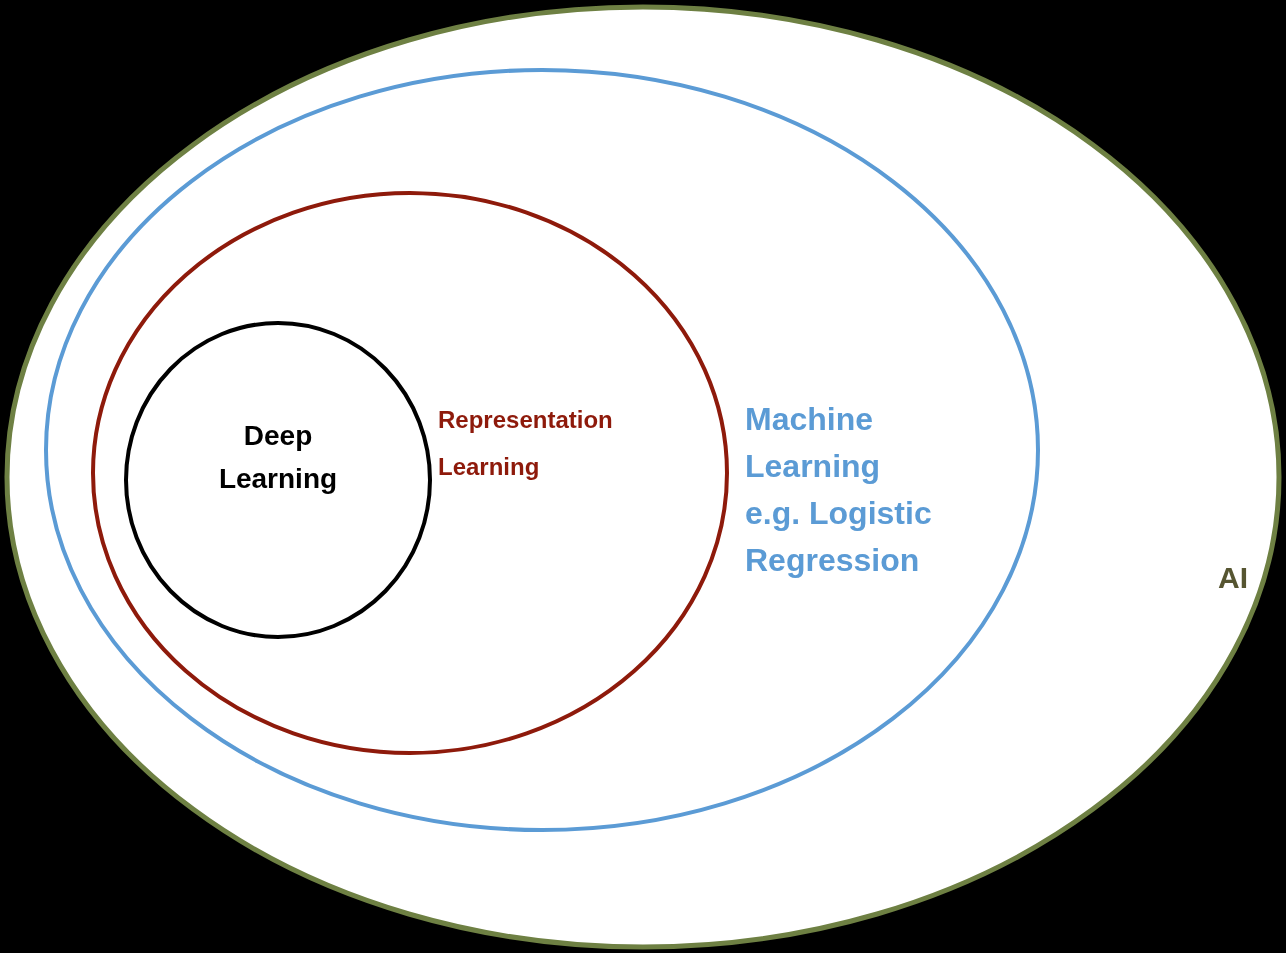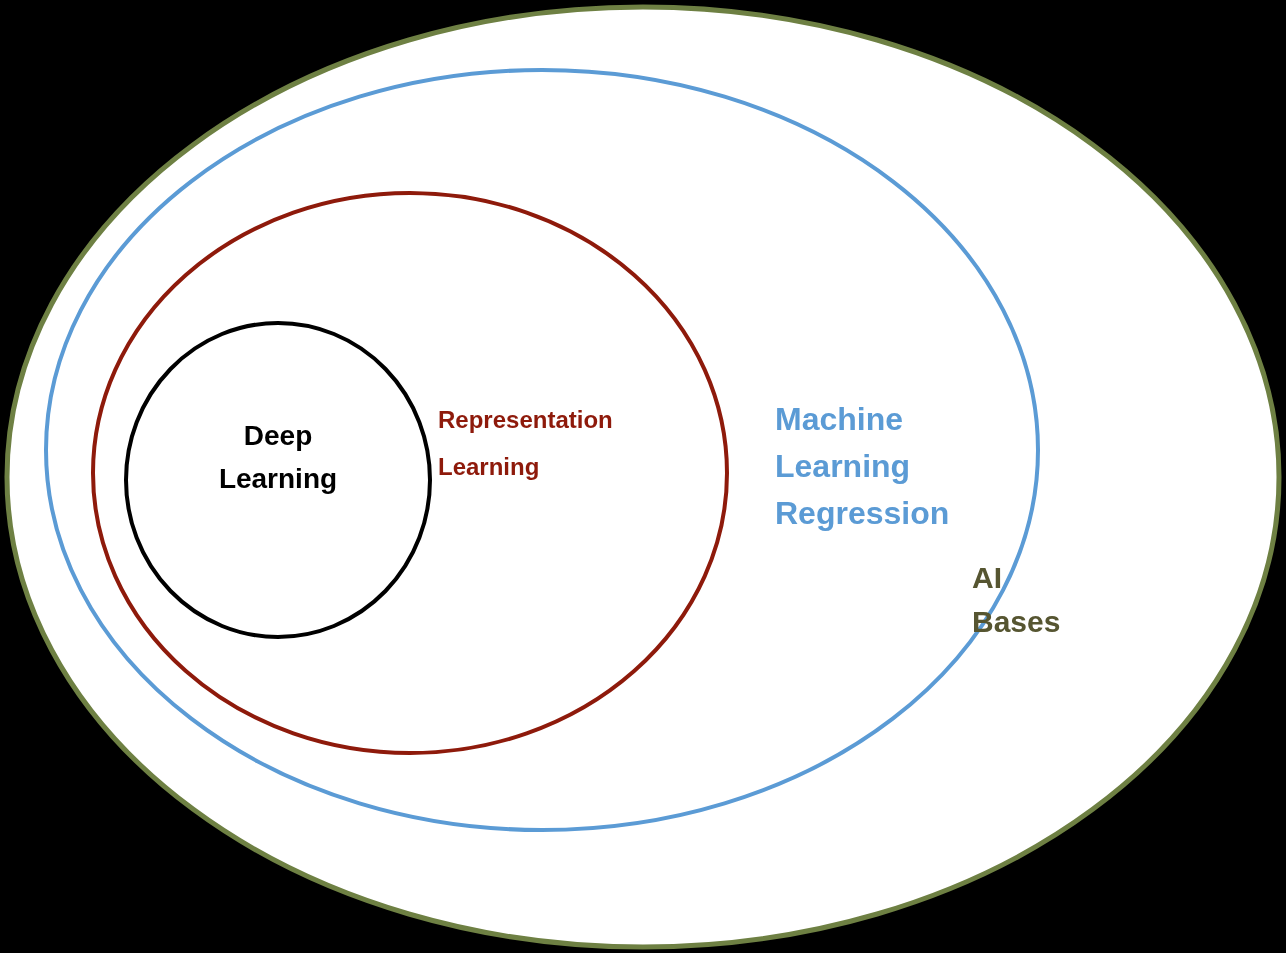--- a/index.html
+++ b/index.html
@@ -38,30 +38,30 @@
     font-size: 28px;
     line-height: 43px;
   }
   #representation-learning-label {
     left: 438px;
     top: 396px;
     font-size: 24px;
     line-height: 47px;
   }
   #machine-learning-label {
-    left: 775px;
+    left: 745px;
     top: 396px;
     font-size: 32px;
     line-height: 47px;
   }
   #ai-label {
     left: 972px;
     top: 556px;
     width: 276px;
-    text-align: left;
+    text-align: right;
     font-size: 30px;
     line-height: 44px;
   }
 </style>
 </head>
 <body>
 
 <div id="stage">
 
   <svg id="venn-svg" viewBox="0 0 1286 953">
@@ -77,21 +77,21 @@
   </div>
 
   <div class="label" id="representation-learning-label" style="color: rgb(142, 26, 11);">
     <span class="line">Representation</span>
     <span class="line">Learning</span>
   </div>
 
   <div class="label" id="machine-learning-label" style="color: rgb(91, 155, 213);">
     <span class="line">Machine</span>
     <span class="line">Learning</span>
+    <span class="line">e.g. Logistic</span>
     <span class="line">Regression</span>
   </div>
 
   <div class="label" id="ai-label" style="color: rgb(86, 85, 49);">
     <span class="line">AI</span>
-    <span class="line">Bases</span>
   </div>
 
 </div>
 
 </body></html>

